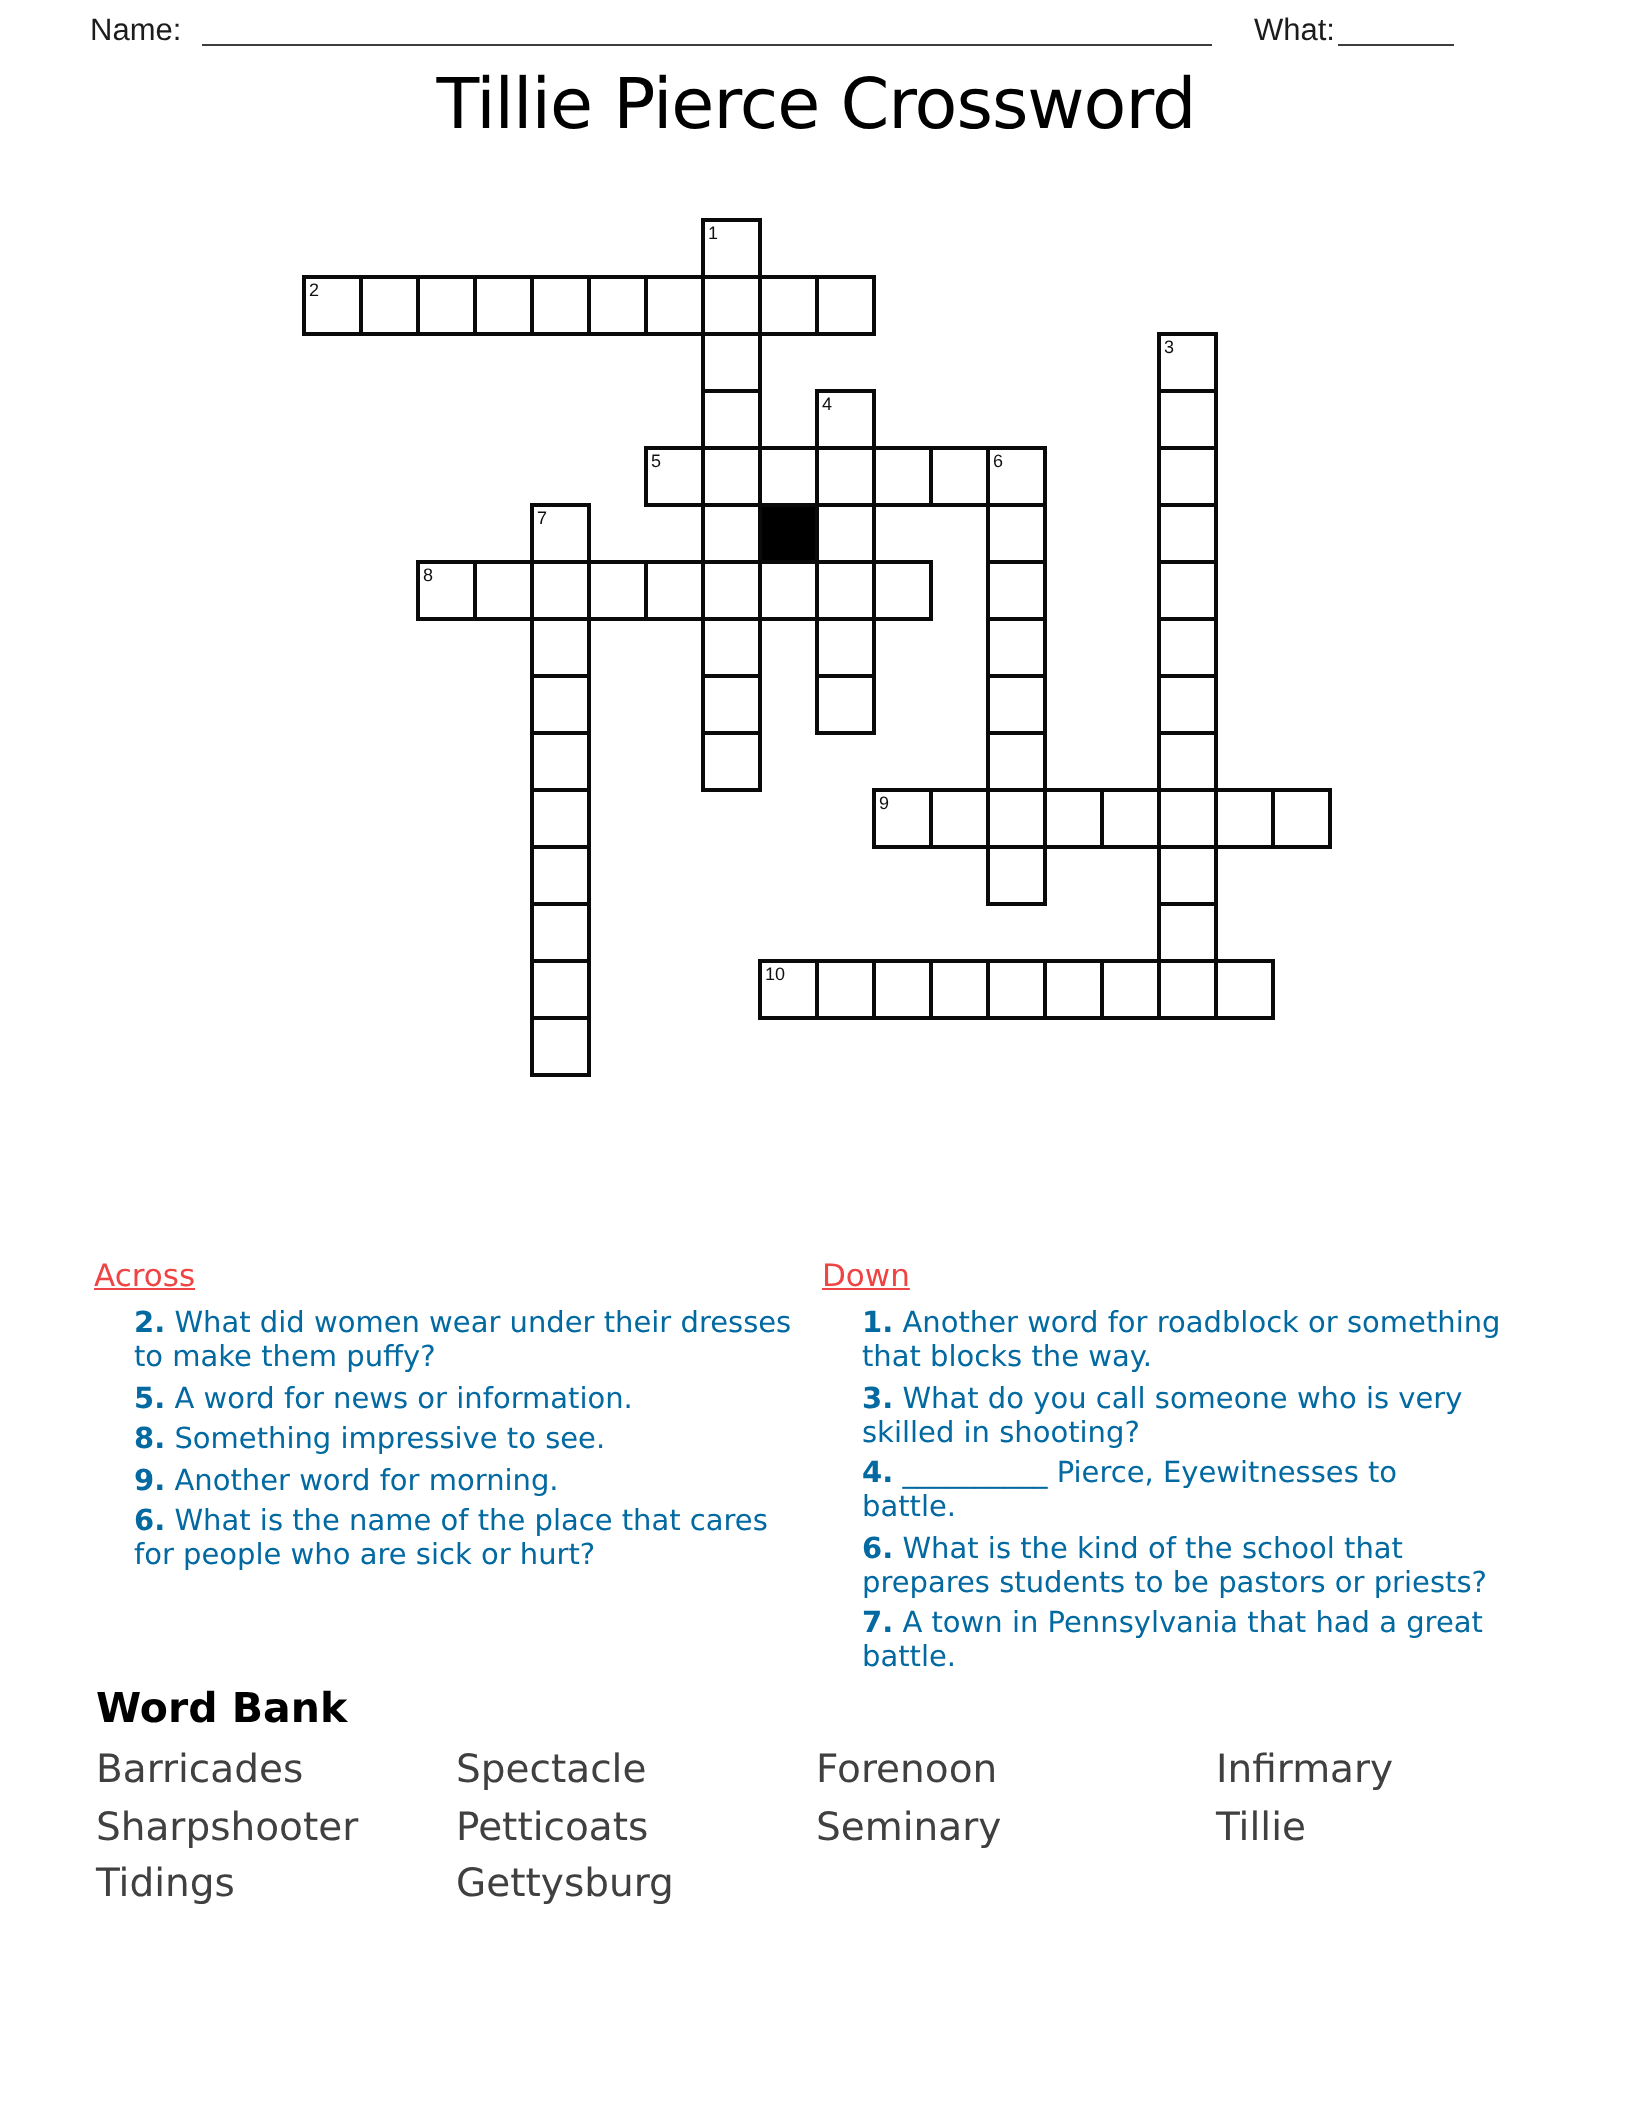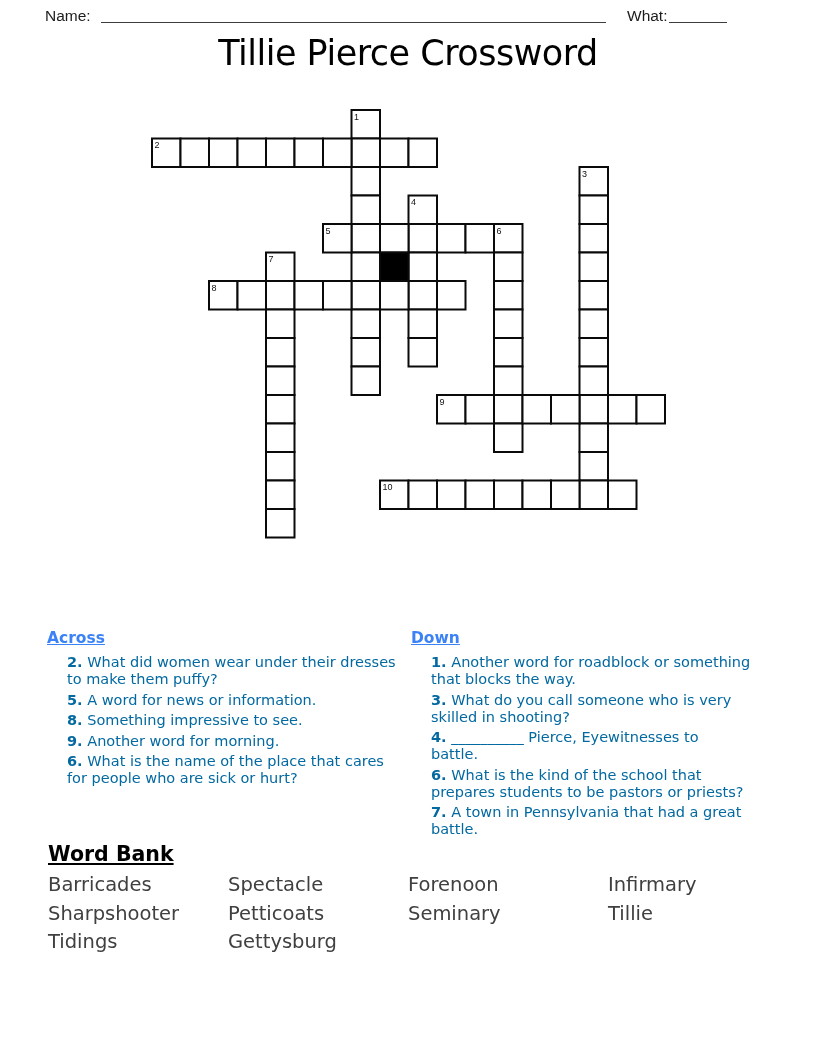--- a/index.html
+++ b/index.html
@@ -22,32 +22,32 @@
     position:absolute;top:33px;left:0;width:816px;margin:0;text-align:center;
     font-size:35px;font-weight:normal;letter-spacing:-0.5px;color:#000;
   }
   
   #grid{position:absolute;left:150px;top:108px;width:517px;height:432px;}
   
   .cluecol{position:absolute;top:629px;width:372px;}
   #across-col{left:47px;}
   #down-col{left:411px;}
   .clue-heading{
-    margin:0 0 7px 0;font-size:15.5px;font-weight:bold;
-    text-decoration:underline;color:#3b82f6;
+    margin:0 0 7px 0;font-size:15.5px;font-weight:normal;
+    text-decoration:underline;color:#ef4444;
   }
   .clue{
     font-size:14.5px;line-height:17px;margin-bottom:3.6px;
     white-space:pre-line;color:#0369a1;margin-left:20px;
   }
   .cnum{font-weight:bold;}
   
   #wordbank-heading{
     position:absolute;left:48px;top:842px;margin:0;
-    font-size:20.5px;font-weight:bold;text-decoration:underline;color:#000;
+    font-size:20.5px;font-weight:bold;color:#000;
   }
   #wb-cols{position:absolute;left:48px;top:871px;width:730px;height:100px;}
   .wb-col{position:absolute;top:0;}
   .wb-word{font-size:19.5px;line-height:28.6px;color:#404040;}
 </style>
 </head>
 <body>
 
 <div>
 

